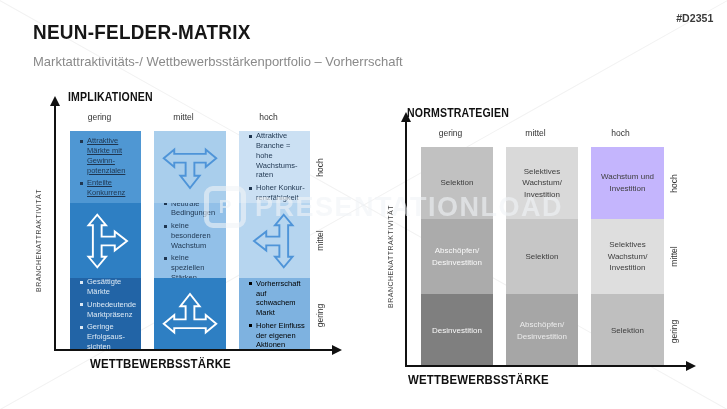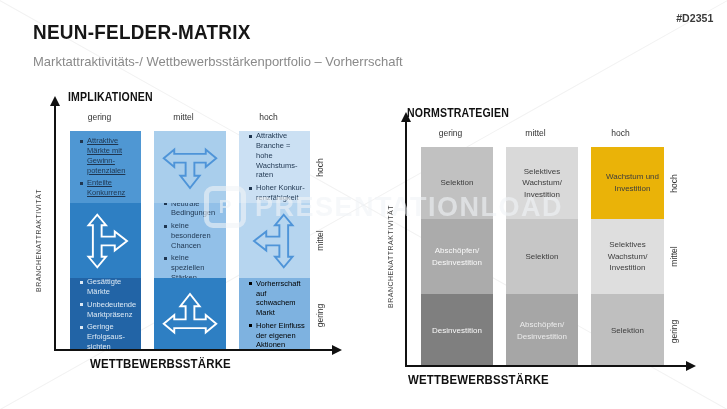--- a/index.html
+++ b/index.html
@@ -103,21 +103,21 @@
         </ul>
       </div>
       <div class="cell" style="background: rgb(46, 127, 195); color: rgb(255, 255, 255);">
         <svg class="tri-arrow rot-90" viewBox="0 0 64 52">
           <path d="M2 16 L14 6 L14 11 L50 11 L50 6 L62 16 L50 26 L50 21 L37 21 L37 36 L43 36 L32 50 L21 36 L27 36 L27 21 L14 21 L14 26 Z"></path>
         </svg>
       </div>
       <div class="cell" style="background: rgb(146, 192, 232); color: rgb(31, 54, 80);">
         <ul class="bullets">
           <li>Neutrale Bedingungen</li>
-          <li>keine besonderen Chancen</li>
+          <li>keine besonderen Wachstum</li>
           <li>keine speziellen Stärken</li>
         </ul>
       </div>
       <div class="cell" style="background: rgb(182, 213, 239); color: rgb(78, 148, 216);">
         <svg class="tri-arrow rot90" viewBox="0 0 64 52">
           <path d="M2 16 L14 6 L14 11 L50 11 L50 6 L62 16 L50 26 L50 21 L37 21 L37 36 L43 36 L32 50 L21 36 L27 36 L27 21 L14 21 L14 26 Z"></path>
         </svg>
       </div>
       <div class="cell" style="background: rgb(34, 100, 166); color: rgb(220, 233, 245);">
         <ul class="bullets">
@@ -159,21 +159,21 @@
     <div class="abs col-label" style="left:578px;">hoch</div>
 
     <div class="abs grid grid-right">
       <div class="cell" style="background: rgb(193, 193, 193); color: rgb(61, 61, 61);">
         <div class="cell-label">Selektion</div>
       </div>
       <div class="cell" style="background: rgb(217, 217, 217); color: rgb(61, 61, 61);">
         <div class="cell-label">Selektives Wachstum/
 Investition</div>
       </div>
-      <div class="cell" style="background: #eab308; color: rgb(61, 61, 61); justify-content: flex-end;">
+      <div class="cell" style="background: #c4b5fd; color: rgb(61, 61, 61);">
         <div class="cell-label">Wachstum und
 Investition</div>
       </div>
       <div class="cell" style="background: rgb(171, 171, 171); color: rgb(250, 250, 250);">
         <div class="cell-label">Abschöpfen/
 Desinvestition</div>
       </div>
       <div class="cell" style="background: rgb(198, 198, 198); color: rgb(61, 61, 61);">
         <div class="cell-label">Selektion</div>
       </div>

